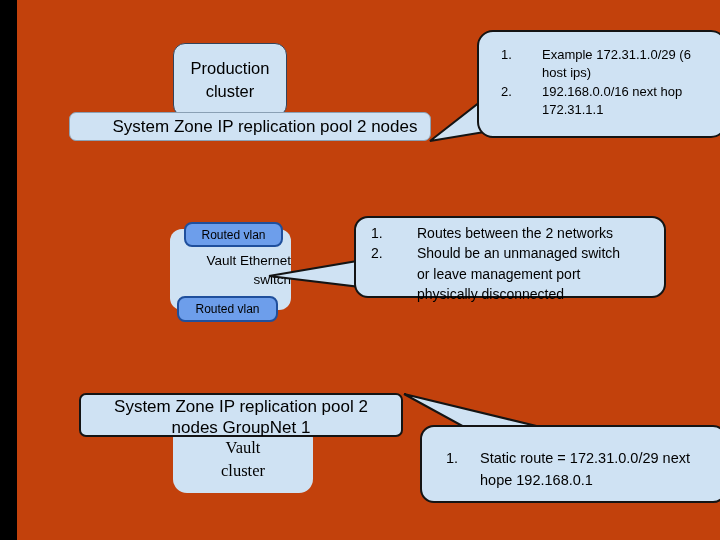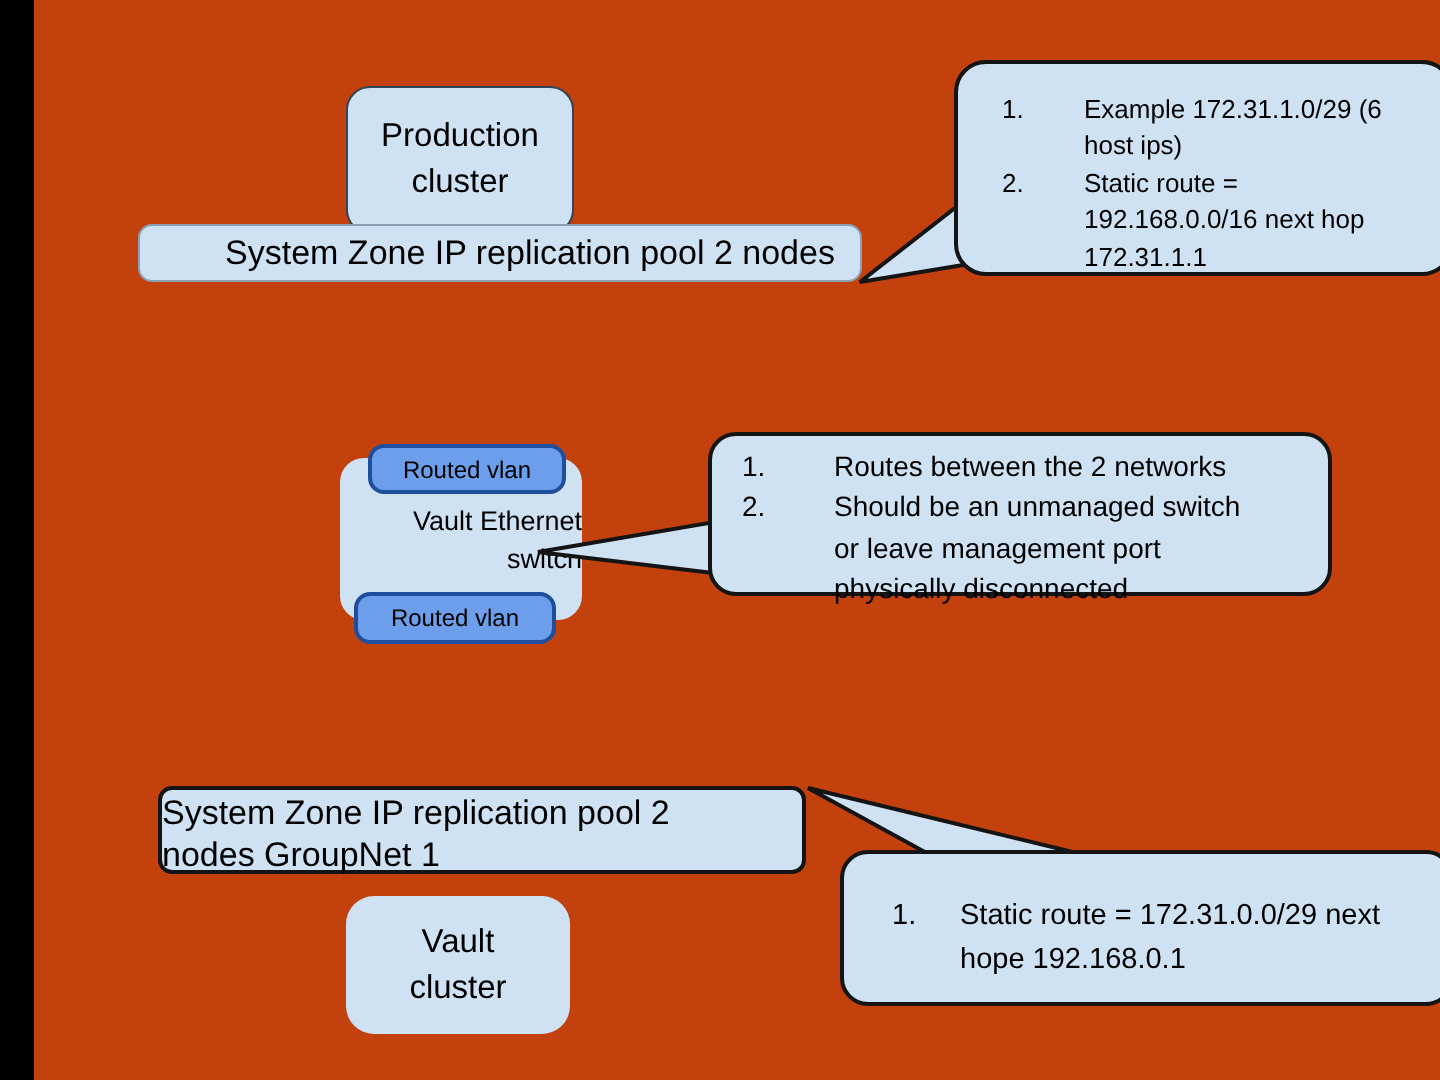--- a/index.html
+++ b/index.html
@@ -9,36 +9,36 @@
   }
   .abs{position:absolute;box-sizing:border-box;}
   
   .lightbox{background:#cfe2f3;}
   .node-production{
     left:156px;top:43px;width:114px;height:74px;border-radius:12px;
     border:1.5px solid #33435a;z-index:1;text-align:center;
     padding-top:13px;font-size:16.5px;line-height:23px;
   }
   .node-vault{
-    left:156px;top:448px;width:112px;height:69px;border-radius:14px;
-    z-index:1;text-align:center;padding-top:12px;font-size:16.5px;line-height:23px;
+    left:156px;top:424px;width:140px;height:69px;border-radius:14px;
+    z-index:1;text-align:center;padding-top:12px;font-size:16.5px;line-height:23px;font-family:Liberation Serif, serif;
   }
   .node-switch{
     left:153px;top:229px;width:121px;height:81px;border-radius:12px;
     z-index:1;text-align:right;padding-top:23px;font-size:13.5px;line-height:18.5px;
   }
   .strip-top{
     left:52px;top:112px;width:362px;height:29px;border-radius:7px;
     border:1.5px solid #8aa0b4;z-index:2;display:flex;align-items:center;justify-content:center;
     font-size:17px;
     padding-left:30px;
   }
   .strip-bottom{
     left:62px;top:393px;width:324px;height:44px;border-radius:7px;
-    border:2px solid #141414;z-index:2;
+    border:2px solid #141414;z-index:2;text-align:center;
     padding-top:1px;font-size:17px;line-height:21px;
   }
   .vlan{
     background:#6d9eeb;border:2px solid #1f4f9c;border-radius:8px;z-index:2;
     display:flex;align-items:center;justify-content:center;font-size:12px;
   }
   .vlan-top{left:167px;top:222px;width:99px;height:25px;}
   .vlan-bottom{left:160px;top:296px;width:101px;height:26px;}
   
   .callout{
@@ -104,21 +104,20 @@
     <div class="li">
       <span class="num">1.</span>
       <span class="txt">
         <div>Example 172.31.1.0/29 (6</div>
         <div>host ips)</div>
       </span>
     </div>
     <div class="li">
       <span class="num">2.</span>
       <span class="txt">
-        <div>Static route =</div>
         <div>192.168.0.0/16 next hop</div>
         <div>172.31.1.1</div>
       </span>
     </div>
   </div>
 
   <div class="abs callout callout2">
     <div class="li">
       <span class="num">1.</span>
       <span class="txt">

